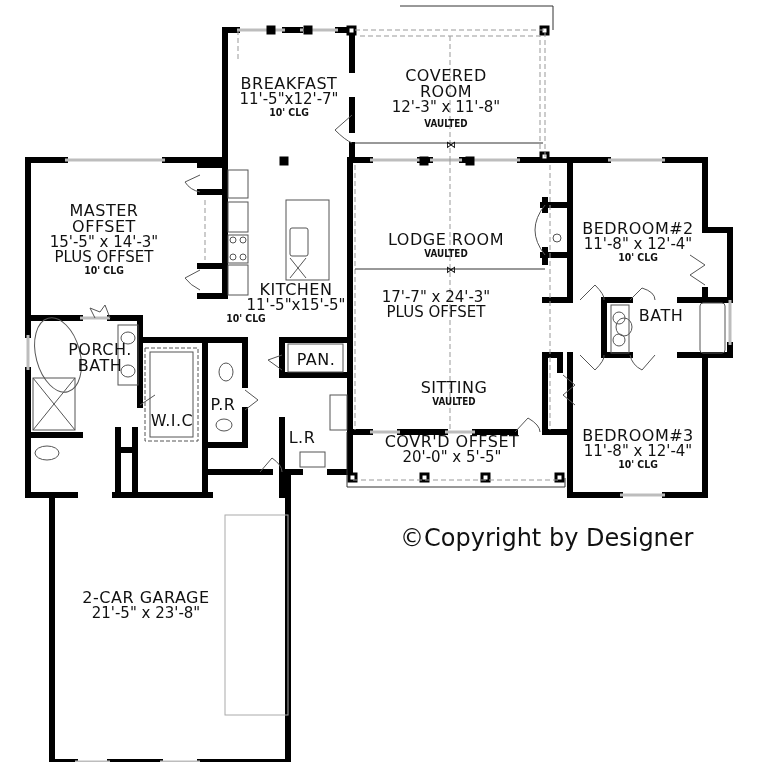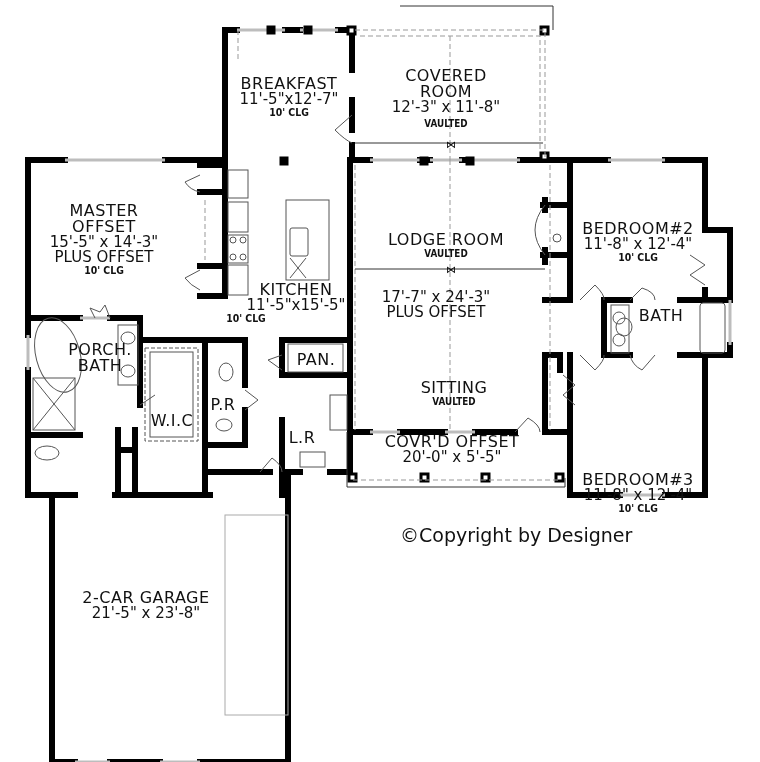--- a/index.html
+++ b/index.html
@@ -3,21 +3,21 @@
 <meta charset="utf-8">
 <style>
   html,body{margin:0;padding:0;background:#ffffff;}
   body{width:760px;height:762px;overflow:hidden;position:relative;font-family:"Liberation Sans",sans-serif;}
   #plan{position:absolute;left:0;top:0;width:760px;height:762px;}
   .lbl{position:absolute;text-align:center;color:#111;white-space:nowrap;font-family:"DejaVu Sans",sans-serif;transform:translateX(-50%);line-height:1.0;}
   .lbl .n{font-size:16px;letter-spacing:0.5px;}
   .lbl .d{font-size:15px;}
   .lbl .c{font-size:11px;font-weight:bold;transform:scaleX(0.85);display:block;}
   .lbl .v{font-size:11px;font-weight:bold;transform:scaleX(0.8);display:block;}
-  .copyright{position:absolute;left:400px;top:524px;font-size:19px;color:#111;font-family:"DejaVu Sans",sans-serif;white-space:nowrap;}
+  .copyright{position:absolute;left:400px;top:524px;font-size:24px;color:#111;font-family:"DejaVu Sans",sans-serif;white-space:nowrap;}
 </style>
 </head>
 <body>
 
 <svg id="plan" viewBox="0 0 760 762" xmlns="http://www.w3.org/2000/svg">
   <g stroke="#000" stroke-width="6" fill="none" stroke-linecap="square">
 
     <path d="M225 30 L225 160"></path>
     <path d="M225 30 L237 30 M285 30 L300 30 M338 30 L352 30"></path>
     <path d="M352 30 L352 70"></path>
@@ -266,21 +266,21 @@
 </div>
 
 <div class="lbl" style="left:172px;top:400px;margin-top:13px;">
   <div class="n">W.I.C</div>
 </div>
 
 <div class="lbl" style="left:302px;top:430px;">
   <div class="n">L.R</div>
 </div>
 
-<div class="lbl" style="left:638px;top:428px;margin-top:44px;">
+<div class="lbl" style="left:638px;top:428px;">
   <div class="n">BEDROOM#3</div>
   <div class="d">11'-8" x 12'-4"</div>
   <div class="c">10' CLG</div>
 </div>
 
 <div class="lbl" style="left:452px;top:434px;">
   <div class="n">COVR'D  OFFSET</div>
   <div class="d">20'-0" x 5'-5"</div>
 </div>
 

